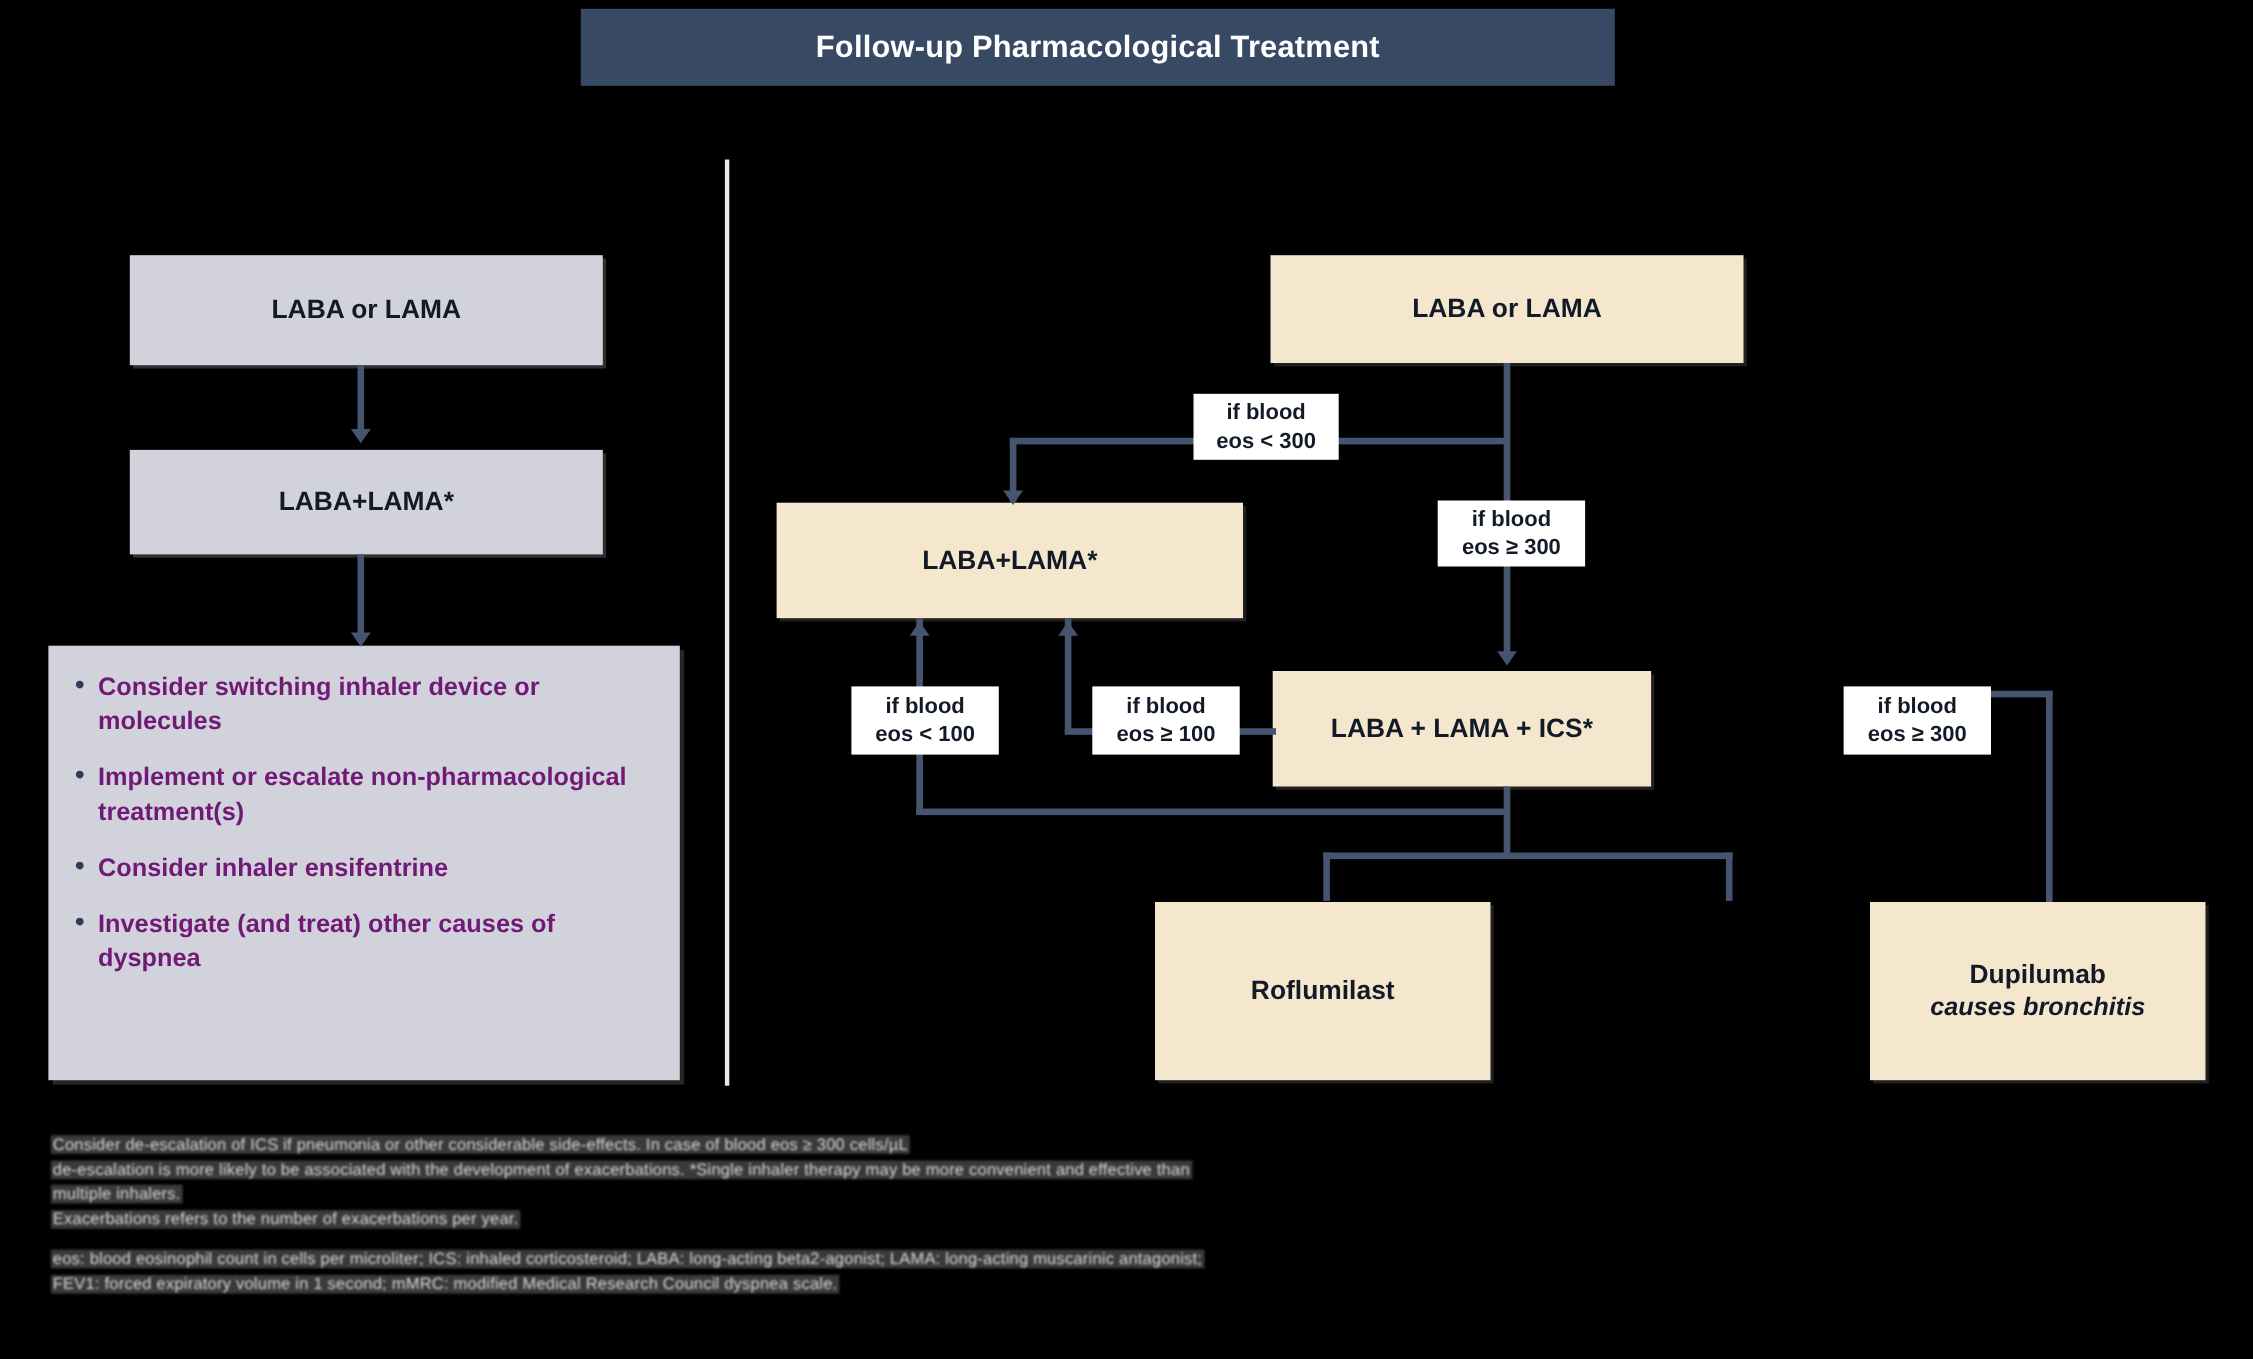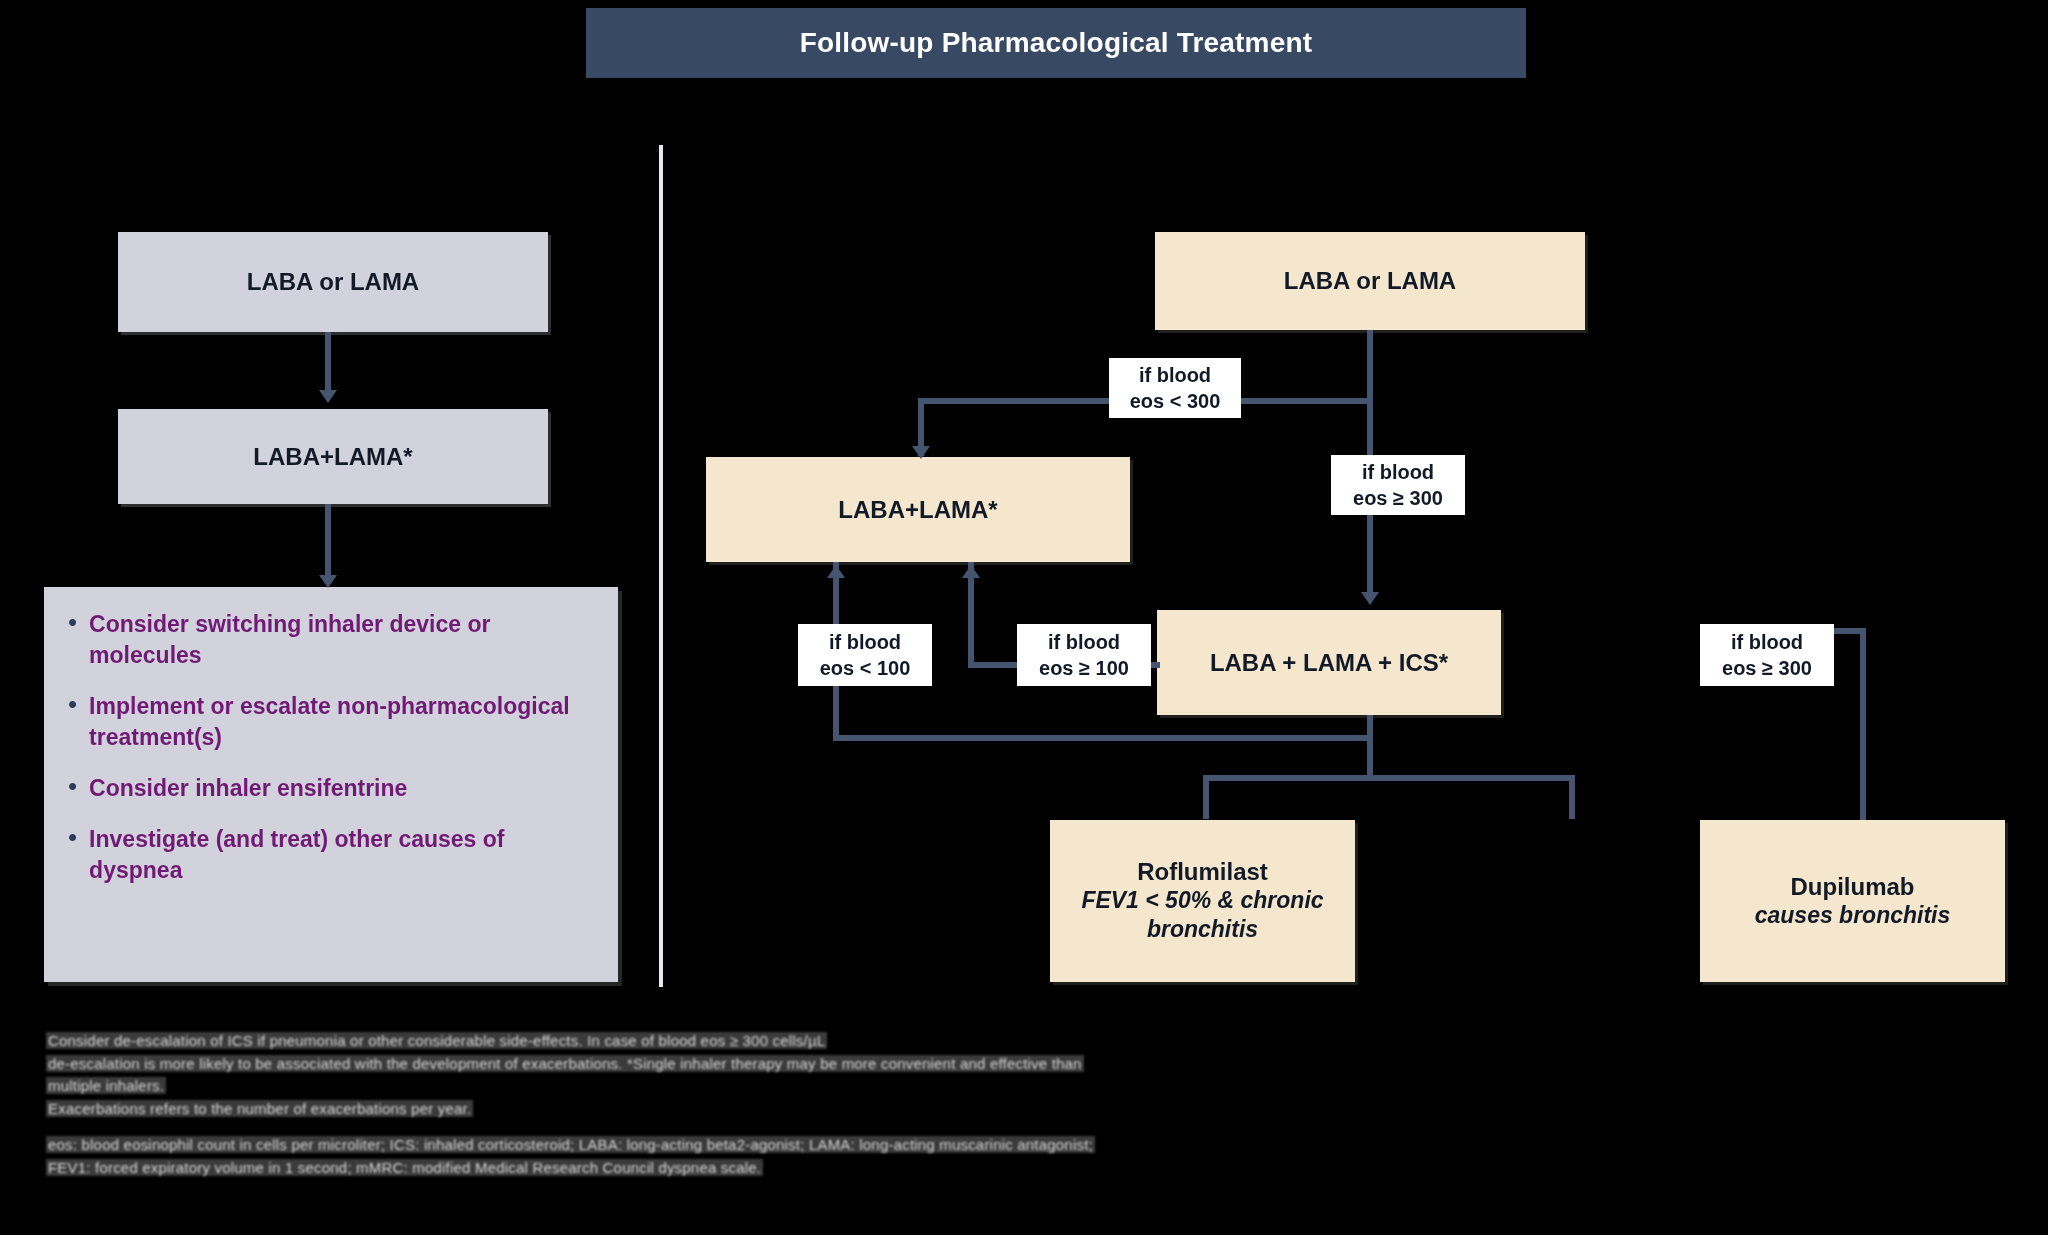--- a/index.html
+++ b/index.html
@@ -17,21 +17,21 @@
   #canvas {
     position: relative;
     width: 2048px;
     height: 1235px;
     background: #000000;
   }
 
   
   .title-bar {
     position: absolute;
-    left: 586px;
+    left: 528px;
     top: 8px;
     width: 940px;
     height: 70px;
     background: #384963;
     display: flex;
     align-items: center;
     justify-content: center;
   }
   .title-bar .title-text {
     color: #ffffff;
@@ -112,21 +112,20 @@
     font-size: 20px;
     font-weight: bold;
     box-sizing: border-box;
     display: flex;
     flex-direction: column;
     align-items: center;
     justify-content: center;
     line-height: 1.3;
     padding: 4px 18px;
     z-index: 6;
-    margin-left: 24px;
   }
 
   
   .conn {
     position: absolute;
     background: #455570;
     z-index: 2;
   }
   .arrow-down {
     position: absolute;
@@ -265,21 +264,20 @@
   <div class="conn" style="left:1367px; top:715px; width:6px; height:65px;"></div>
   <div class="conn" style="left:1203px; top:775px; width:372px; height:6px;"></div>
   <div class="conn" style="left:1203px; top:775px; width:6px; height:44px;"></div>
   <div class="conn" style="left:1569px; top:775px; width:6px; height:44px;"></div>
 
   <div class="conn" style="left:1860px; top:628px; width:6px; height:192px;"></div>
   <div class="conn" style="left:1810px; top:628px; width:56px; height:6px;"></div>
 
   <div class="box cream" style="left:1050px; top:820px; width:305px; height:162px; padding:0 10px;">
     <div class="line1">Roflumilast</div>
-    <div class="line2">FEV1 &lt; 50% &amp; chronic bronchitis</div>
   </div>
 
 
   <div class="box cream" style="left:1700px; top:820px; width:305px; height:162px; padding:10px 10px;">
     <div class="line1">Dupilumab</div>
     <div class="line2">causes bronchitis</div>
   </div>
 
   <div class="footnotes">
     <div class="fn-line"><span>Consider de-escalation of ICS if pneumonia or other considerable side-effects. In case of blood eos ≥ 300 cells/µL</span></div>

